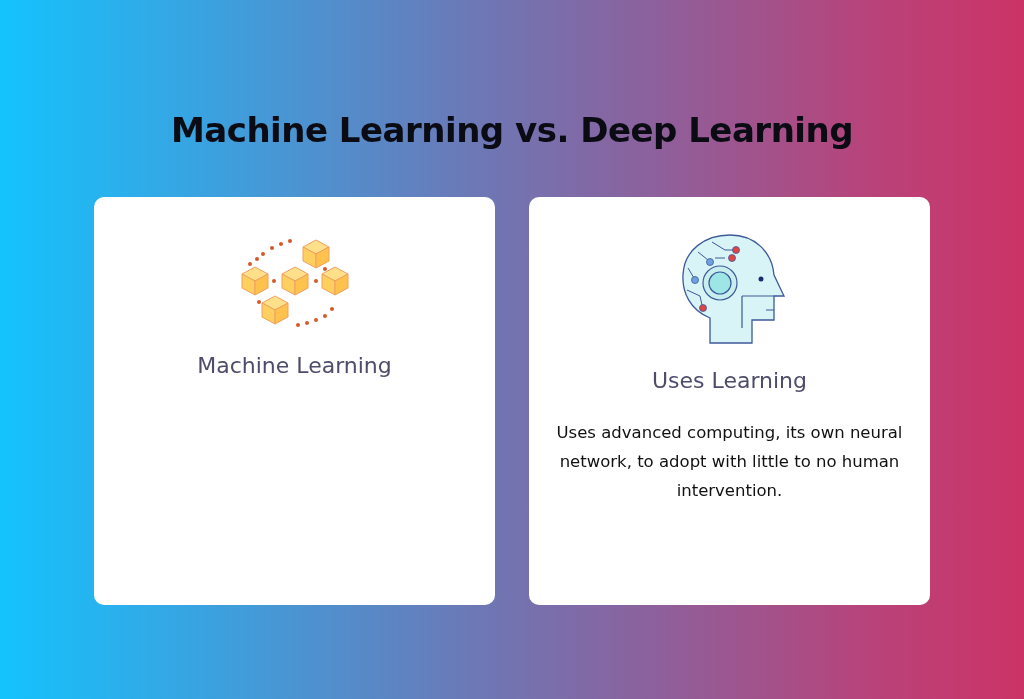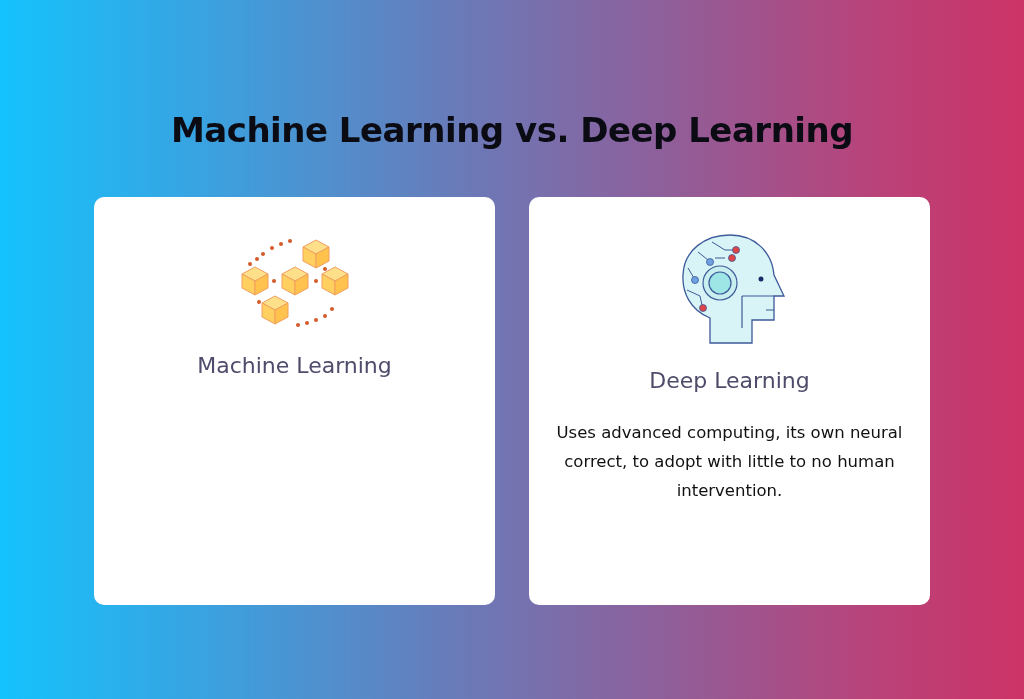--- a/index.html
+++ b/index.html
@@ -82,15 +82,15 @@
       <path d="M45,28 L55,28"></path>
       <path d="M18,38 L24,48"></path>
       <path d="M17,60 L30,66 L32,75"></path>
     </g>
     <circle cx="66" cy="20" r="3.5" fill="#e04545" stroke="#3d5a99" stroke-width="0.8"></circle>
     <circle cx="62" cy="28" r="3.5" fill="#e04545" stroke="#3d5a99" stroke-width="0.8"></circle>
     <circle cx="40" cy="32" r="3.5" fill="#6fa0e0" stroke="#3d5a99" stroke-width="0.8"></circle>
     <circle cx="25" cy="50" r="3.5" fill="#6fa0e0" stroke="#3d5a99" stroke-width="0.8"></circle>
     <circle cx="33" cy="78" r="3.5" fill="#e04545" stroke="#3d5a99" stroke-width="0.8"></circle>
   </svg>
-  <div class="card-title" style="top:171px">Deep Learning</div>
-  <div class="card-desc" style="top:221px">Uses advanced computing, its own neural correct, to adopt with little to no human intervention.</div>
+  <div class="card-title" style="top:171px">Uses Learning</div>
+  <div class="card-desc" style="top:221px">Uses advanced computing, its own neural network, to adopt with little to no human intervention.</div>
 </div>
 
 </body></html>

